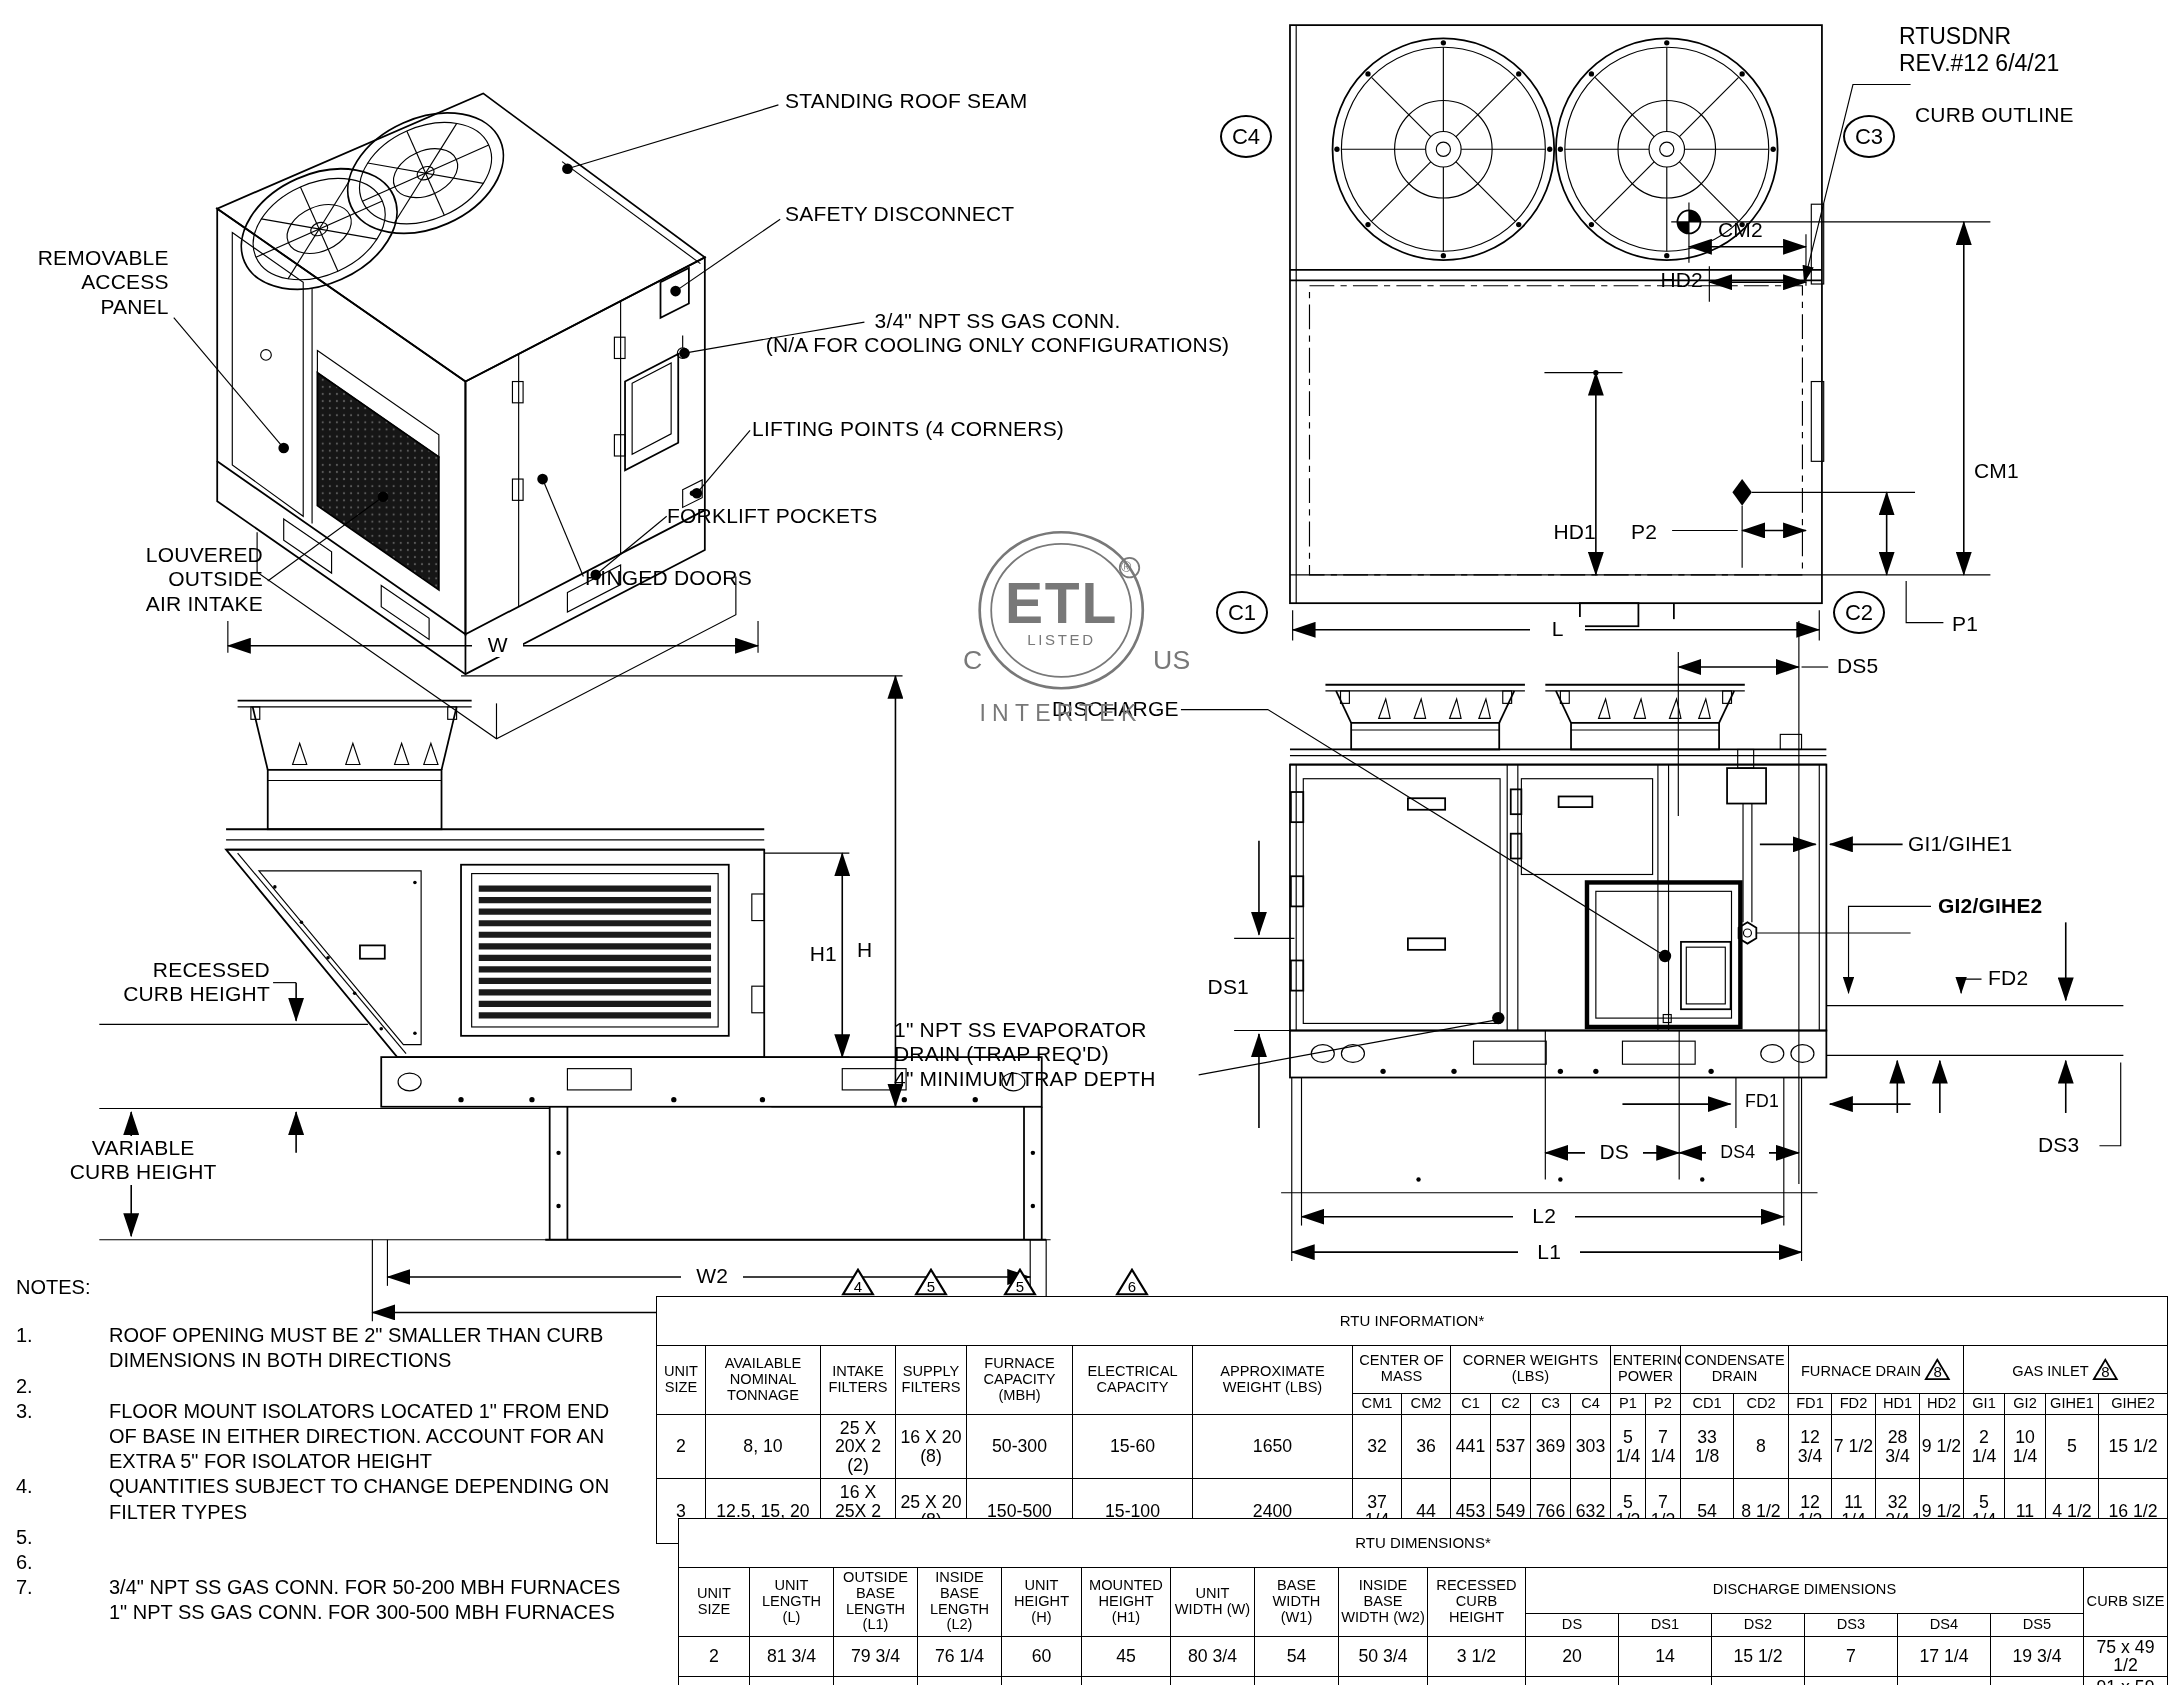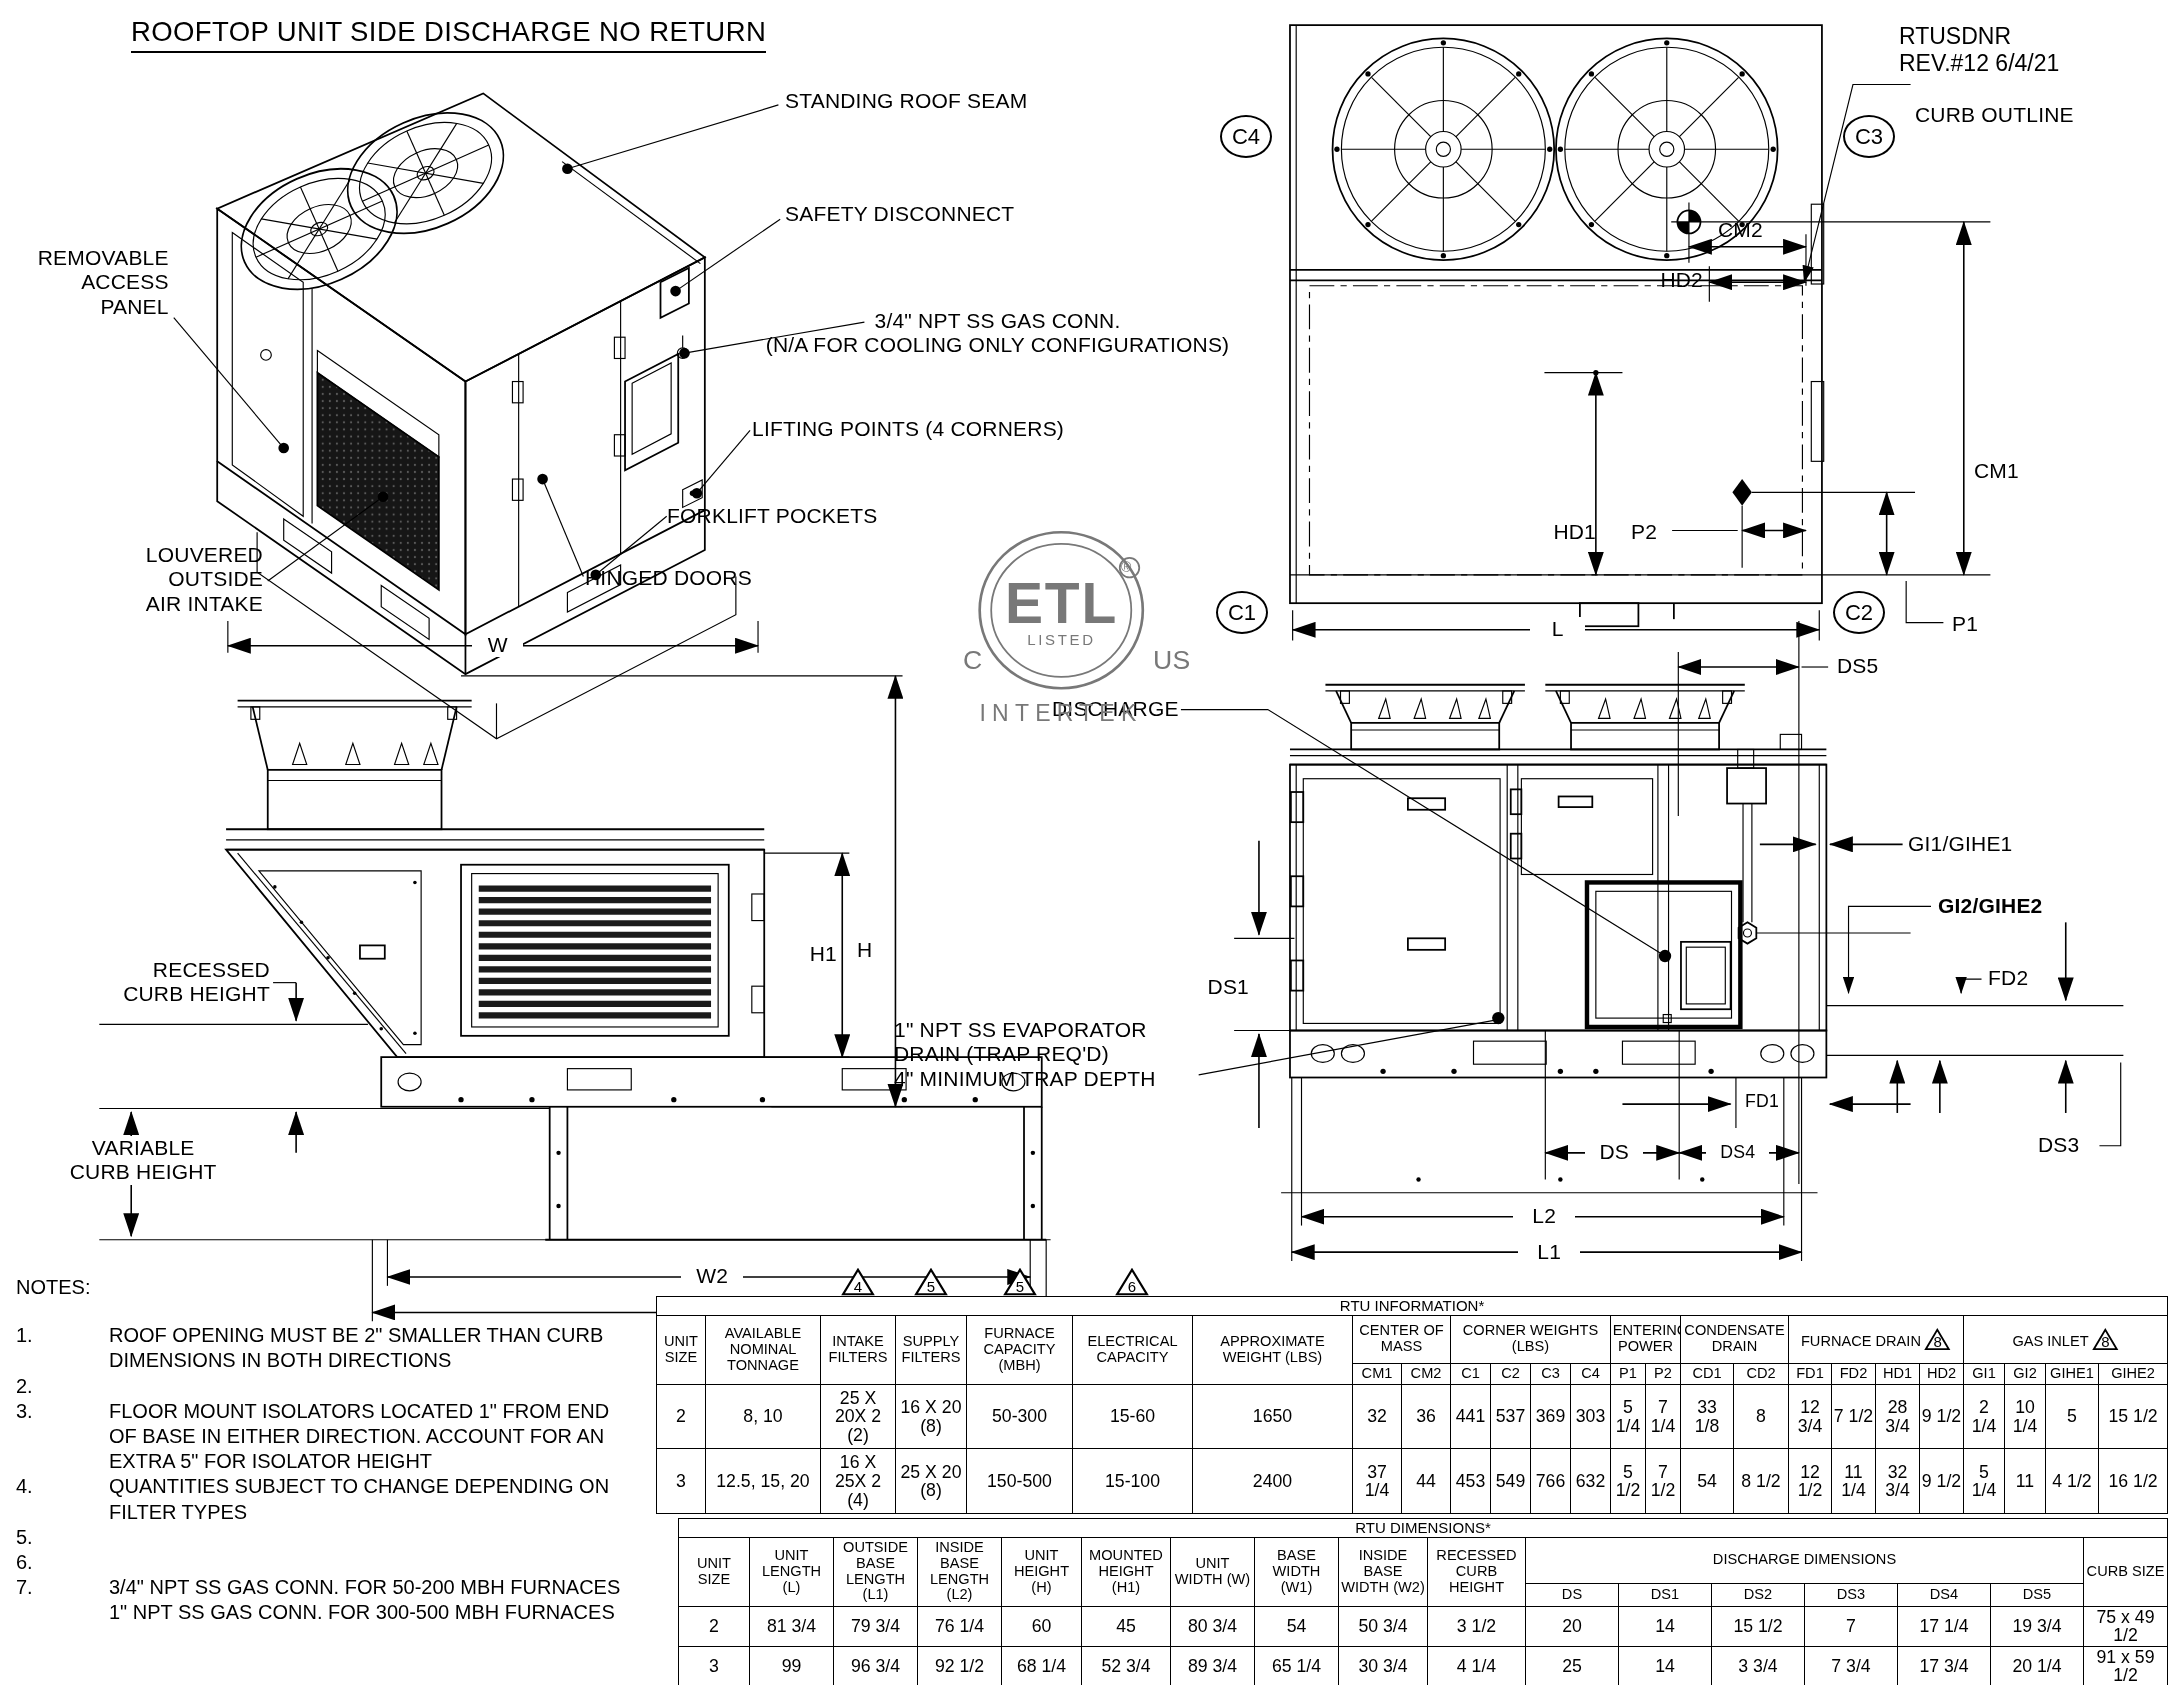--- a/index.html
+++ b/index.html
@@ -24,21 +24,21 @@
   
   .notes { position:absolute; left:16px; top:1275px; width:621px; font-size:20px; line-height:1.26; }
   .notes .nh { margin-bottom:23px; }
   .nitem { display:flex; }
   .nnum { width:93px; flex:none; }
   .ntxt { flex:1; white-space:pre-line; }
   
   .tbl { position:absolute; border-collapse:collapse; table-layout:fixed; background:#fff; }
   .tbl th,.tbl td { border:1.8px solid #000; text-align:center; vertical-align:middle;
                     font-weight:normal; padding:0.9px 1.8px; overflow:hidden; }
-  .tbl .t { font-size:15px; height:17.7px; padding:0; }
+  .tbl .t { font-size:15px; height:17.7px; padding:15px; }
   .tbl th { font-size:14.6px; line-height:1.08; }
   .tbl td { font-size:17.7px; line-height:1.05; }
   #infoTable { left:656px; top:1296px; width:1512px; }
   #infoTable td { height:62px; }
   #infoTable .grp { height:48px; } #infoTable .sub { height:21px; font-size:15px; }
   #dimsTable { left:678px; top:1518px; width:1490px; }
   #dimsTable td { height:30px; }
   #dimsTable .grp { height:46px; } #dimsTable .sub { height:23px; font-size:15px; }
   .footnote { position:absolute; left:1357px; top:1663px; width:811px; text-align:right; font-size:19.5px; }
   
@@ -435,21 +435,20 @@
     <line class="dim" x1="420" y1="1480" x2="1180" y2="1480" marker-start="url(#ah)" marker-end="url(#ah)"></line>
   </g>
 
   <g stroke="#787878" fill="none">
     <ellipse cx="1197" cy="688" rx="92" ry="88" stroke-width="3"></ellipse>
     <ellipse cx="1197" cy="688" rx="79" ry="75" stroke-width="2"></ellipse>
     <circle cx="1274" cy="640" r="11" stroke-width="2"></circle>
   </g>
 </svg>
 
-<div class="ttl">ROOFTOP UNIT SIDE DISCHARGE NO RETURN</div>
 <div class="docref">RTUSDNR
 REV.#12 6/4/21</div>
 
 <div class="lb rt" style="left:17.7px;top:246px;width:151px;">REMOVABLE
 ACCESS
 PANEL</div>
 <div class="lb" style="left:785px;top:89px;">STANDING ROOF SEAM</div>
 <div class="lb" style="left:785px;top:202px;">SAFETY DISCONNECT</div>
 <div class="lb ct" style="left:747px;top:309px;width:501px;">3/4" NPT SS GAS CONN.
 (N/A FOR COOLING ONLY CONFIGURATIONS)</div>

